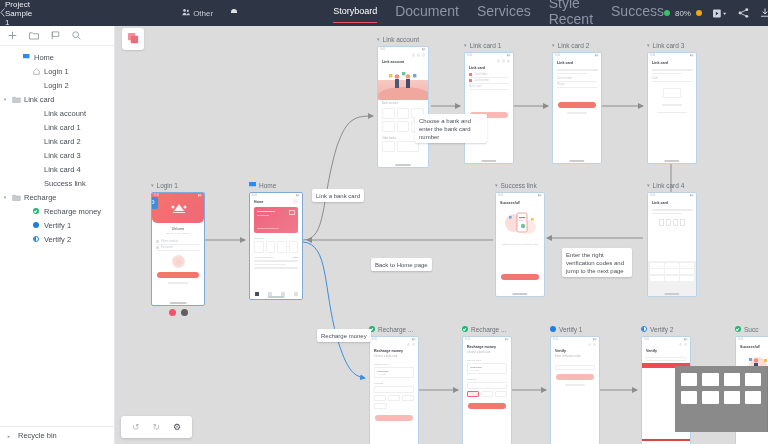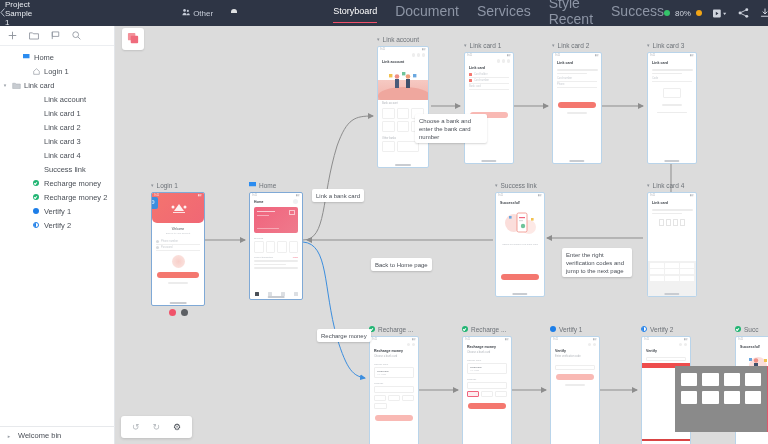--- a/index.html
+++ b/index.html
@@ -240,20 +240,26 @@
         <span class="sb-caret"></span>
         <span style="width:20px"></span>
         <span class="sb-ico">
           <svg width="7" height="7" viewBox="0 0 9 9">
             <path d="M.9 4.2 4.5.9 8.1 4.2V8.1H.9z" fill="none" stroke="#8a9099" stroke-width=".8"></path>
           </svg>
         </span>
         <span class="sb-lbl">Login 1</span>
       </div>
       <div class="sb-row">
+        <span class="sb-caret"></span>
+        <span style="width:20px"></span>
+        <span class="sb-ico"></span>
+        <span class="sb-lbl">Login 2</span>
+      </div>
+      <div class="sb-row">
         <span class="sb-caret">▾</span>
         <span style="width:0px"></span>
         <span class="sb-ico">
           <svg width="9" height="7" viewBox="0 0 11 9">
             <path d="M.6 1.6h3.3l.9 1h5.6v5.8H.6z" fill="#c8ccd1" stroke="#a9aeb5" stroke-width=".7"></path>
           </svg>
         </span>
         <span class="sb-lbl">Link card</span>
       </div>
       <div class="sb-row">
@@ -286,56 +292,58 @@
         <span class="sb-ico"></span>
         <span class="sb-lbl">Link card 4</span>
       </div>
       <div class="sb-row">
         <span class="sb-caret"></span>
         <span style="width:20px"></span>
         <span class="sb-ico"></span>
         <span class="sb-lbl">Success link</span>
       </div>
       <div class="sb-row">
+        <span class="sb-caret">▾</span>
+        <span style="width:0px"></span>
+        <span class="sb-ico">
+          <svg width="9" height="7" viewBox="0 0 11 9">
+            <path d="M.6 1.6h3.3l.9 1h5.6v5.8H.6z" fill="#c8ccd1" stroke="#a9aeb5" stroke-width=".7"></path>
+          </svg>
+        </span>
+        <span class="sb-lbl">Recharge</span>
+      </div>
+      <div class="sb-row">
         <span class="sb-caret"></span>
         <span style="width:20px"></span>
         <span class="sb-ico">
           <span class="chip green"></span>
         </span>
         <span class="sb-lbl">Recharge money</span>
       </div>
       <div class="sb-row">
         <span class="sb-caret"></span>
         <span style="width:20px"></span>
         <span class="sb-ico">
-          <span class="chip green"></span>
-        </span>
-        <span class="sb-lbl">Recharge money 2</span>
-      </div>
-      <div class="sb-row">
-        <span class="sb-caret"></span>
-        <span style="width:20px"></span>
-        <span class="sb-ico">
           <span class="chip blue"></span>
         </span>
         <span class="sb-lbl">Vertify 1</span>
       </div>
       <div class="sb-row">
         <span class="sb-caret"></span>
         <span style="width:20px"></span>
         <span class="sb-ico">
           <span class="chip half"></span>
         </span>
         <span class="sb-lbl">Vertify 2</span>
       </div>
     </div>
 
   <div class="recycle">
     <span class="sb-caret">▸</span>
-    <span>Welcome bin</span>
+    <span>Recycle bin</span>
   </div>
 </div>
 
 <div class="canvas">
 
   <svg class="links">
     <defs>
       <marker id="ah" markerWidth="6" markerHeight="6" refX="5" refY="3" orient="auto">
         <path d="M0,0 L6,3 L0,6 z" fill="#8d8d8d"></path>
       </marker>

